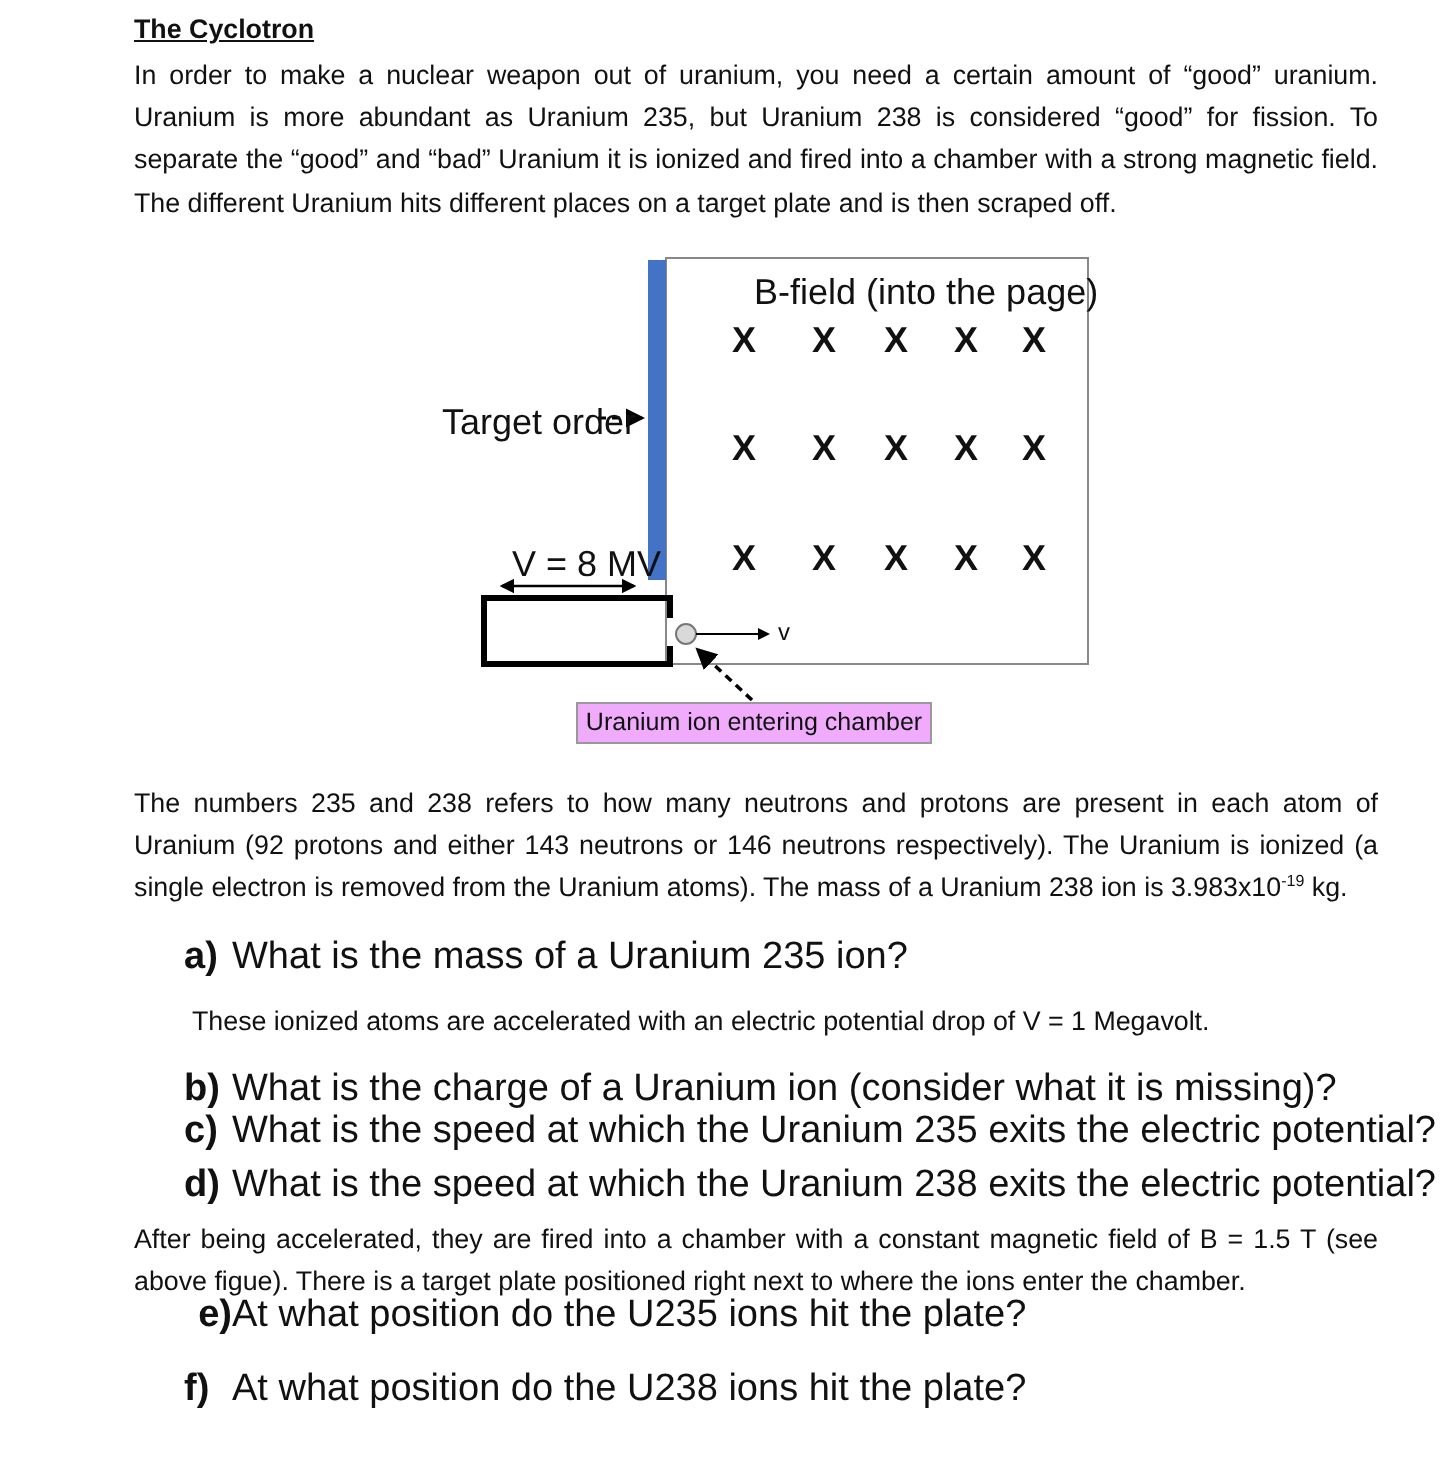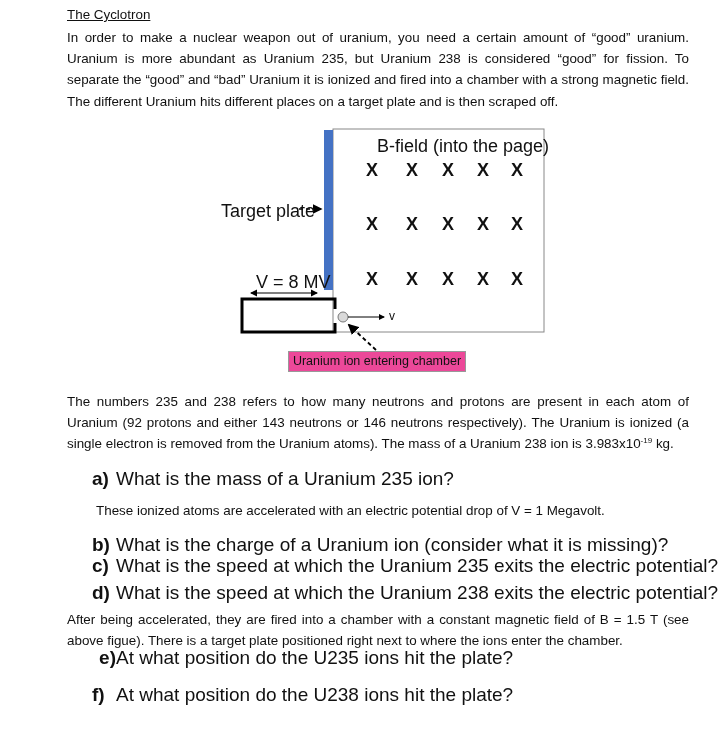--- a/index.html
+++ b/index.html
@@ -1,27 +1,27 @@
 <!DOCTYPE html>
 <html><head>
 <meta charset="utf-8">
 <style>
   html, body { margin: 0; padding: 0; background: #ffffff; }
   body { width: 720px; height: 729px; position: relative; overflow: hidden;
          font-family: "Liberation Sans", sans-serif; color: #111; }
   .p { position: absolute; left: 67px; width: 622px; font-size: 13.4px; line-height: 21.2px; text-align: justify; }
-  .title { position: absolute; left: 67px; top: 7px; font-size: 13.4px; font-weight: normal; text-decoration: underline; }
+  .title { position: absolute; left: 67px; top: 7px; font-size: 13.4px; font-weight: bold; text-decoration: underline; }
   .q { position: absolute; left: 92px; font-size: 19px; line-height: 20px; white-space: nowrap; }
   .q .lbl { display: inline-block; width: 24px; font-weight: bold; }
   sup { font-size: 8px; vertical-align: 5px; line-height: 0; }
   .diagram { position: absolute; left: 0; top: 0; width: 720px; height: 729px; pointer-events: none; }
   .dlabel { position: absolute; font-size: 18px; white-space: nowrap; }
   .xmark { position: absolute; font-size: 18px; font-weight: bold; width: 20px; text-align: center; }
   .ionlabel { position: absolute; left: 288px; top: 351px; width: 176px; height: 19px; border: 1px solid #999;
-              font-size: 12.5px; line-height: 19px; text-align: center; background: #ec4899; }
+              font-size: 12.5px; line-height: 19px; text-align: center; background: #f0abfc; }
 </style>
 </head>
 <body>
 
 <div class="title">The Cyclotron</div>
 <div class="p" style="top:27px;">In order to make a nuclear weapon out of uranium, you need a certain amount of “good” uranium. Uranium is more abundant as Uranium 235, but Uranium 238 is considered “good” for fission. To separate the “good” and “bad” Uranium it is ionized and fired into a chamber with a strong magnetic field. The different Uranium hits different places on a target plate and is then scraped off.</div>
 
 <div>
   <svg class="diagram" width="720" height="729">
     <defs>
@@ -67,21 +67,21 @@
     <span class="xmark" style="left:507px; top:214px;">X</span>
   </div>
   <div>
     <span class="xmark" style="left:362px; top:269px;">X</span>
     <span class="xmark" style="left:402px; top:269px;">X</span>
     <span class="xmark" style="left:438px; top:269px;">X</span>
     <span class="xmark" style="left:473px; top:269px;">X</span>
     <span class="xmark" style="left:507px; top:269px;">X</span>
   </div>
 
-  <div class="dlabel" style="left:221px; top:201px;">Target plate</div>
+  <div class="dlabel" style="left:221px; top:201px;">Target order</div>
   <div class="dlabel" style="left:256px; top:272px;">V = 8 MV</div>
   <div class="dlabel" style="left:389px; top:309px; font-size:12px;">v</div>
   <div class="ionlabel">Uranium ion entering chamber</div>
 </div>
 
 <div class="p" style="top:391px;">
   <span>The numbers 235 and 238 refers to how many neutrons and protons are present in each atom of Uranium (92 protons and either 143 neutrons or 146 neutrons respectively). The Uranium is ionized (a single electron is removed from the Uranium atoms).  The mass of a Uranium 238 ion is 3.983x10</span><sup>-19</sup><span> kg.</span>
 </div>
 
 <div class="q" style="top:469px;">

